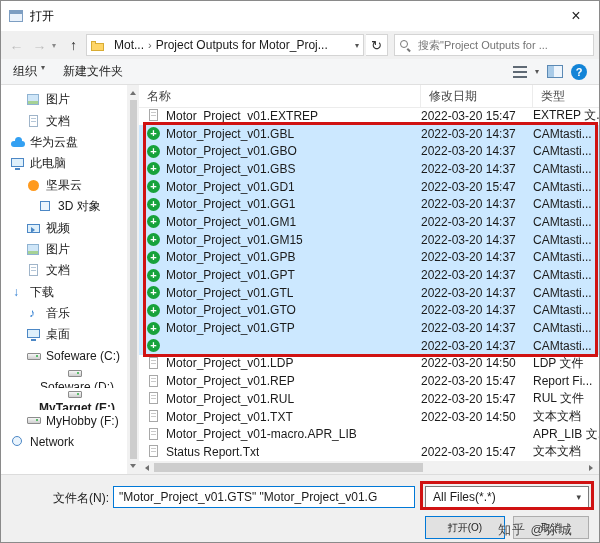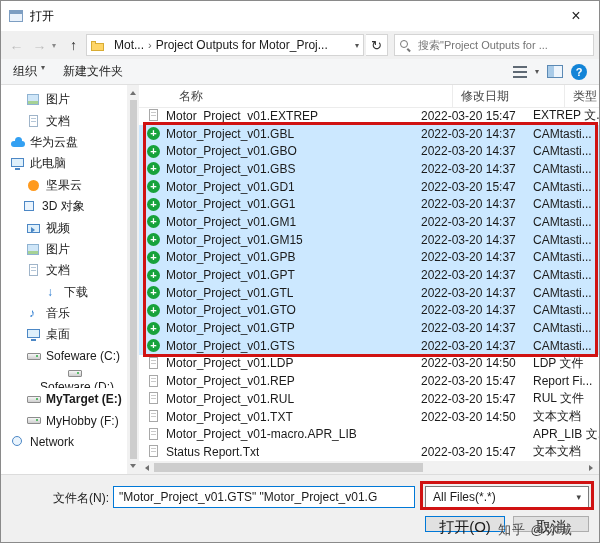--- a/index.html
+++ b/index.html
@@ -42,21 +42,21 @@
 
   
   .main{position:absolute;top:84px;left:0;right:0;height:389px;background:#fff;}
   .sidebar{position:absolute;left:0;top:0;width:126px;height:100%;background:#fff;padding-top:4px;box-sizing:border-box;overflow:hidden;font-size:12px;color:#1b1b1b;}
   .sbitem{display:flex;align-items:center;height:21.4px;white-space:nowrap;overflow:hidden;}
   .sbitem.selected{font-weight:bold;}
   .sbscroll{position:absolute;left:126px;top:0;width:12px;height:100%;background:#f1f1f1;display:flex;flex-direction:column;align-items:center;padding:3px 0;box-sizing:border-box;}
   .sbthumb{width:7px;flex:1;margin:3px 0;background:#cdcdcd;}
 
   .filearea{position:absolute;left:138px;top:0;right:0;height:100%;background:#fff;}
-  .colhdr{display:flex;height:22px;align-items:center;font-size:12px;color:#454545;background:#fff;border-bottom:1px solid #ececec;padding-left:32px;}
+  .colhdr{display:flex;height:22px;align-items:center;font-size:12px;color:#454545;background:#fff;border-bottom:1px solid #ececec;}
   .ch{box-sizing:border-box;height:100%;display:flex;align-items:center;border-right:1px solid #ececec;padding-left:8px;}
   .ch-name{width:282px;}
   .ch-date{width:112px;}
   .ch-type{flex:1;border-right:none;}
   .rows{position:absolute;left:0;top:22px;right:0;height:354px;overflow:hidden;}
   .frow{display:flex;align-items:center;height:17.7px;font-size:12px;color:#1b1b1b;white-space:nowrap;}
   .frow.selected{background:#cce8ff;}
   .fc{overflow:hidden;box-sizing:border-box;}
   .fc-name{width:282px;display:flex;align-items:center;padding-left:8px;}
   .fname{overflow:hidden;white-space:nowrap;}
@@ -95,21 +95,21 @@
   .ico-cam::after{content:"+";position:absolute;left:0;top:0;width:13px;height:13px;color:#fff;font-weight:bold;font-size:11px;line-height:13px;text-align:center;}
   .ico-folder::before{content:"";position:absolute;left:0;top:4px;width:13px;height:8px;background:#ffd566;border:1px solid #d8ac33;box-sizing:border-box;}
   .ico-folder::after{content:"";position:absolute;left:0;top:2px;width:5px;height:3px;background:#ffd566;border:1px solid #d8ac33;border-bottom:none;box-sizing:border-box;}
 
   
   .footer{position:absolute;top:473px;left:0;right:0;height:70px;background:#f0f0f0;border-top:1px solid #dcdcdc;box-sizing:border-box;}
   .fnlabel{position:absolute;left:28px;top:15px;width:80px;text-align:right;font-size:12px;color:#1b1b1b;}
   .fninput{position:absolute;left:112px;top:11px;width:302px;height:22px;border:1px solid #0078d7;font-size:12px;padding:0 5px;box-sizing:border-box;font-family:inherit;color:#1b1b1b;}
   .combo{position:absolute;left:424px;top:11px;width:164px;height:22px;border:1px solid #7a7a7a;background:#fff;display:flex;align-items:center;padding:0 7px;box-sizing:border-box;font-size:12px;color:#1b1b1b;}
   .combochev{margin-left:auto;font-size:9px;color:#444;}
-  .btn{position:absolute;top:41px;height:16px;font-size:15px;font-family:inherit;background:#e1e1e1;border:1px solid #adadad;color:#1b1b1b;}
+  .btn{position:absolute;top:41px;height:23px;font-size:10px;font-family:inherit;background:#e1e1e1;border:1px solid #adadad;color:#1b1b1b;}
   .btn-open{left:424px;width:80px;border-color:#0078d7;}
   .btn-cancel{left:512px;width:76px;}
 
   
   .annot{position:absolute;border:3px solid #d01212;pointer-events:none;z-index:9;box-sizing:border-box;}
   .annot-rows{left:142px;top:121px;width:455px;height:235px;}
   .annot-combo{left:419px;top:480px;width:174px;height:29px;}
   .watermark{position:absolute;left:497px;top:520px;font-size:13px;color:#3f3f3f;z-index:10;letter-spacing:1px;text-shadow:0 0 2px rgba(255,255,255,.7);}
 </style>
 </head>
@@ -177,41 +177,41 @@
         <div class="sbitem" style="padding-left: 10px;">
           <span class="ico ico-computer"></span>
           <span class="sblabel">此电脑</span>
         </div>
 
         <div class="sbitem" style="padding-left: 26px; text-align: right;">
           <span class="ico ico-nutstore"></span>
           <span class="sblabel">坚果云</span>
         </div>
 
-        <div class="sbitem" style="padding-left: 22px;">
+        <div class="sbitem" style="padding-left: 38px;">
           <span class="ico ico-box3d"></span>
           <span class="sblabel">3D 对象</span>
         </div>
 
         <div class="sbitem" style="padding-left: 26px;">
           <span class="ico ico-videos"></span>
           <span class="sblabel">视频</span>
         </div>
 
         <div class="sbitem" style="padding-left: 26px;">
           <span class="ico ico-pictures"></span>
           <span class="sblabel">图片</span>
         </div>
 
         <div class="sbitem" style="padding-left: 26px;">
           <span class="ico ico-documents"></span>
           <span class="sblabel">文档</span>
         </div>
 
-        <div class="sbitem" style="padding-left: 44px; text-align: center;">
+        <div class="sbitem" style="padding-left: 10px; text-align: center;">
           <span class="ico ico-downloads"></span>
           <span class="sblabel">下载</span>
         </div>
 
         <div class="sbitem" style="padding-left: 26px;">
           <span class="ico ico-music"></span>
           <span class="sblabel">音乐</span>
         </div>
 
         <div class="sbitem" style="padding-left: 26px;">
@@ -222,21 +222,21 @@
         <div class="sbitem" style="padding-left: 26px;">
           <span class="ico ico-drive"></span>
           <span class="sblabel">Sofeware (C:)</span>
         </div>
 
         <div class="sbitem" style="padding-left: 26px; flex-direction: column;">
           <span class="ico ico-drive"></span>
           <span class="sblabel">Sofeware (D:)</span>
         </div>
 
-        <div class="sbitem selected" style="padding-left: 26px;">
+        <div class="sbitem selected" style="padding-left: 26px; flex-direction: column;">
           <span class="ico ico-drive"></span>
           <span class="sblabel">MyTarget (E:)</span>
         </div>
 
         <div class="sbitem" style="padding-left: 26px;">
           <span class="ico ico-drive"></span>
           <span class="sblabel">MyHobby (F:)</span>
         </div>
 
         <div class="sbitem" style="padding-left: 10px; text-align: right;">
@@ -370,21 +370,20 @@
               <span class="ico ico-cam"></span>
               <span class="fname">Motor_Project_v01.GTP</span>
             </span>
             <span class="fc fc-date">2022-03-20 14:37</span>
             <span class="fc fc-type">CAMtasti...</span>
           </div>
 
           <div class="frow selected">
             <span class="fc fc-name">
               <span class="ico ico-cam"></span>
-              <span class="fname">Motor_Project_v01.GTS</span>
             </span>
             <span class="fc fc-date">2022-03-20 14:37</span>
             <span class="fc fc-type">CAMtasti...</span>
           </div>
 
           <div class="frow">
             <span class="fc fc-name">
               <span class="ico ico-file"></span>
               <span class="fname">Motor_Project_v01.LDP</span>
             </span>

